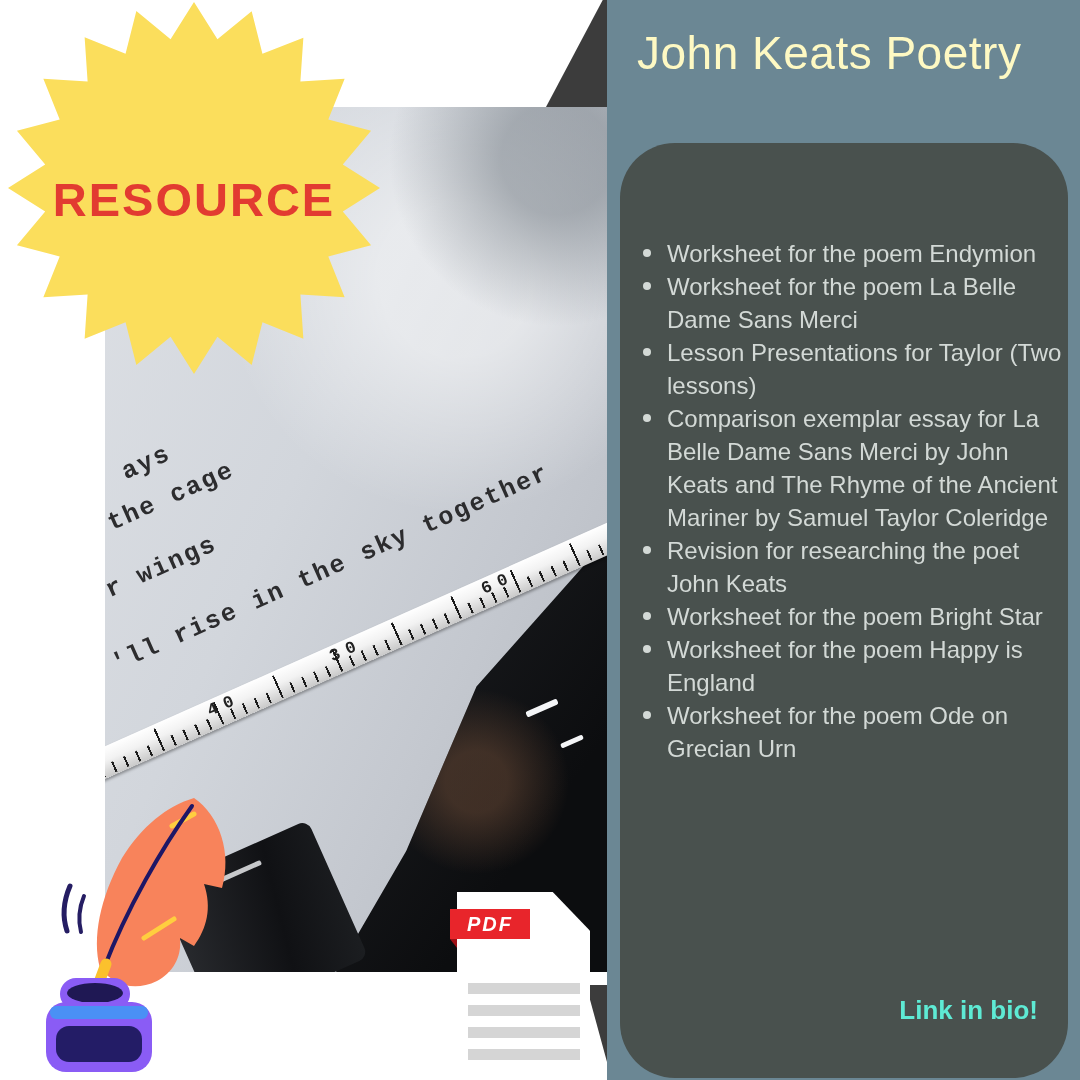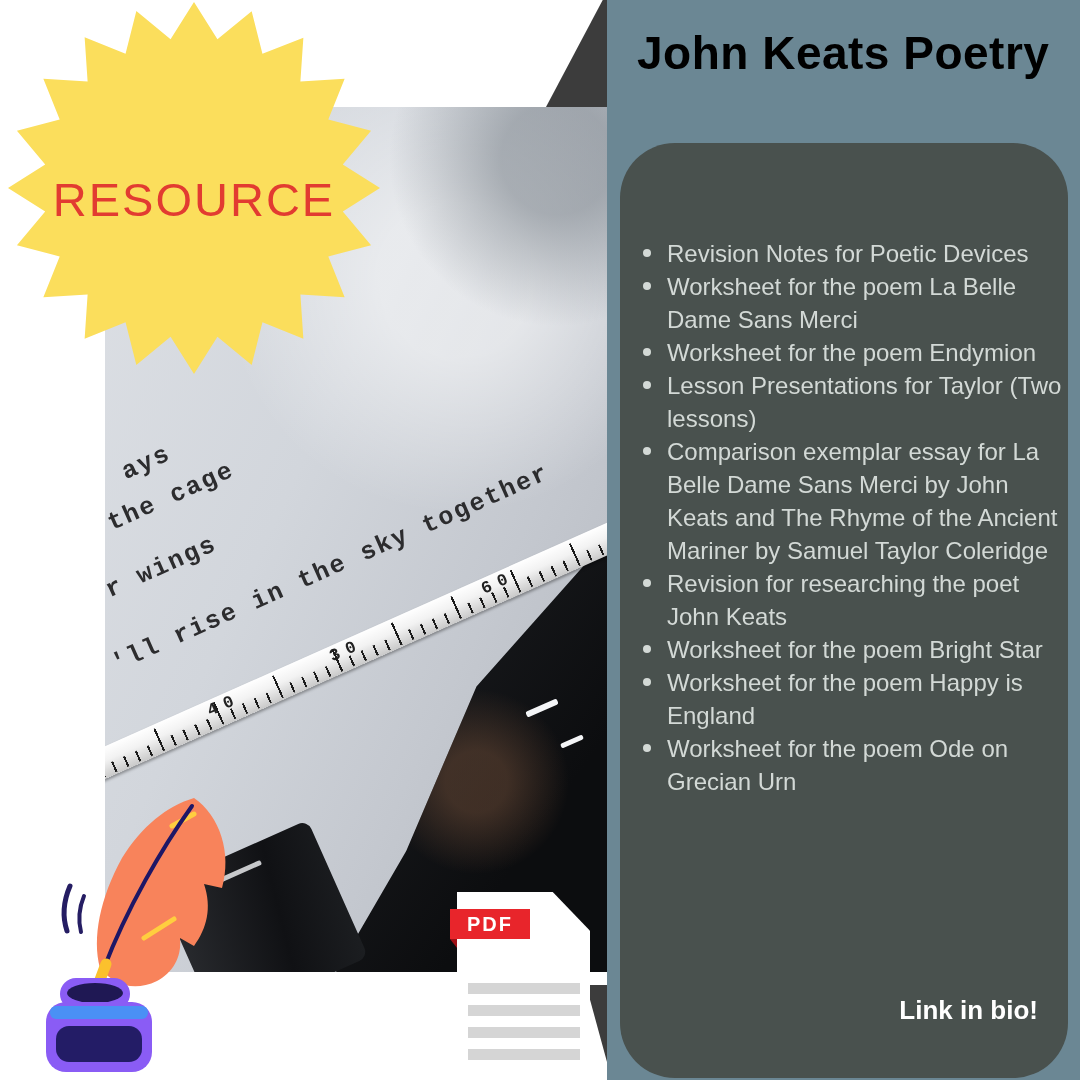--- a/index.html
+++ b/index.html
@@ -78,71 +78,71 @@
     background:#3c3c3c; clip-path:polygon(0 0, 100% 0, 100% 100%);
   }
 
   
   .panel {
     position:absolute; left:607px; top:0; width:473px; height:1080px;
     background:#6b8794; z-index:2;
   }
   .title {
     position:absolute; left:30px; top:26px;
-    color:#000000; font-size:46px; font-weight:700; letter-spacing:.5px;
+    color:#fef9c3; font-size:46px; font-weight:400; letter-spacing:.5px;
     white-space:nowrap;
   }
   .card {
     position:absolute; left:13px; top:143px; width:448px; height:935px;
     background:#49514e; border-radius:55px;
   }
   .list {
     position:absolute; top:94px; left:47px; width:398px;
     list-style:none; color:#d3d9d6; font-size:24px; line-height:33px;
   }
   .list-item { position:relative; }
   .list-item::before {
     content:''; position:absolute; left:-24px; top:12px;
     width:8px; height:8px; border-radius:50%; background:#d3d9d6;
   }
   .card-footer {
     position:absolute; top:852px; right:30px;
-    color:#ffffff; font-size:26px; font-weight:700; white-space:nowrap;
+    color:#5eead4; font-size:26px; font-weight:700; white-space:nowrap;
   }
 
   
   .badge { position:absolute; left:8px; top:2px; width:372px; height:372px; z-index:3; }
   .badge-star {
     position:absolute; inset:0; background:#fbde5c;
     clip-path:polygon(50% 0%, 56.3% 10%, 65.5% 2.5%, 68.4% 13.9%, 79.4% 9.6%, 78.6% 21.4%,
       90.5% 20.6%, 86.1% 31.6%, 97.6% 34.6%, 90% 43.7%, 100% 50%, 90% 56.3%, 97.6% 65.4%,
       86.1% 68.4%, 90.5% 79.4%, 78.6% 78.6%, 79.4% 90.5%, 68.4% 86.1%, 65.5% 97.6%,
       56.3% 90%, 50% 100%, 43.7% 90%, 34.5% 97.6%, 31.6% 86.1%, 20.6% 90.5%, 21.4% 78.6%,
       9.5% 79.4%, 13.9% 68.4%, 2.4% 65.4%, 10% 56.3%, 0% 50%, 10% 43.7%, 2.4% 34.6%,
       13.9% 31.6%, 9.5% 20.6%, 21.4% 21.4%, 20.6% 9.5%, 31.6% 13.9%, 34.5% 2.4%, 43.7% 10%);
   }
   .badge-text {
     position:absolute; inset:0; display:flex; flex-direction:row;
     align-items:center; justify-content:center; gap:0; padding-top:22px;
-    color:#e23b31; font-size:47px; font-weight:400; letter-spacing:2px;
+    color:#e23b31; font-size:47px; font-weight:700; letter-spacing:2px;
   }
 
   
   .quill { position:absolute; left:22px; top:788px; width:215px; height:295px; z-index:4; }
 
   
   .pdf { position:absolute; left:450px; top:880px; width:142px; height:200px; z-index:4; }
   .pdf-page {
     position:absolute; left:7px; top:12px; width:133px; height:185px; background:#ffffff;
     clip-path:polygon(0 0, 72% 0, 100% 21%, 100% 100%, 0 100%);
   }
   .pdf-label {
     position:absolute; left:0; top:29px; width:80px; height:30px; background:#e8252b;
     display:flex; align-items:center; justify-content:center;
-    color:#ffffff; font-size:20px; font-weight:700; letter-spacing:2px;
+    color:#ffffff; font-size:20px; font-weight:700; letter-spacing:2px;font-style:italic;
   }
   .pdf-label-fold {
     position:absolute; left:0; top:59px; width:7px; height:9px; background:#9e1016;
     clip-path:polygon(0 0, 100% 0, 100% 100%);
   }
   .pline { position:absolute; left:18px; width:112px; height:11px; background:#d5d5d5; }
   .pl1 { top:103px; } .pl2 { top:125px; } .pl3 { top:147px; } .pl4 { top:169px; }
 </style>
 </head>
 <body>
@@ -167,25 +167,24 @@
   </div>
 
   <div class="charcoal-top"></div>
   <div class="charcoal-bottom"></div>
 
   <div class="panel">
     <h1 class="title">John Keats Poetry</h1>
     <div class="card">
       <ul class="list">
 
-          <li class="list-item"><span>Revision Notes for Poetic Devices</span></li>
+
+          <li class="list-item"><span>Worksheet for the poem Endymion</span></li>
 
           <li class="list-item"><span>Worksheet for the poem La Belle Dame Sans Merci</span></li>
-
-          <li class="list-item"><span>Worksheet for the poem Endymion</span></li>
 
 
           <li class="list-item"><span>Lesson Presentations for Taylor (Two lessons)</span></li>
 
           <li class="list-item"><span>Comparison exemplar essay for La Belle Dame Sans Merci by John Keats and The Rhyme of the Ancient Mariner by Samuel Taylor Coleridge</span></li>
 
           <li class="list-item"><span>Revision for researching the poet John Keats</span></li>
 
 
           <li class="list-item"><span>Worksheet for the poem Bright Star</span></li>

